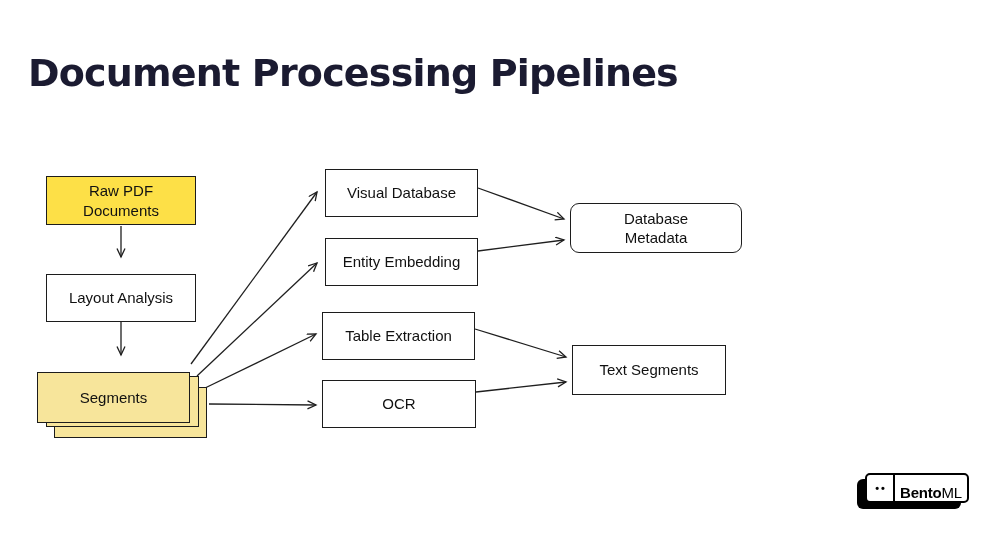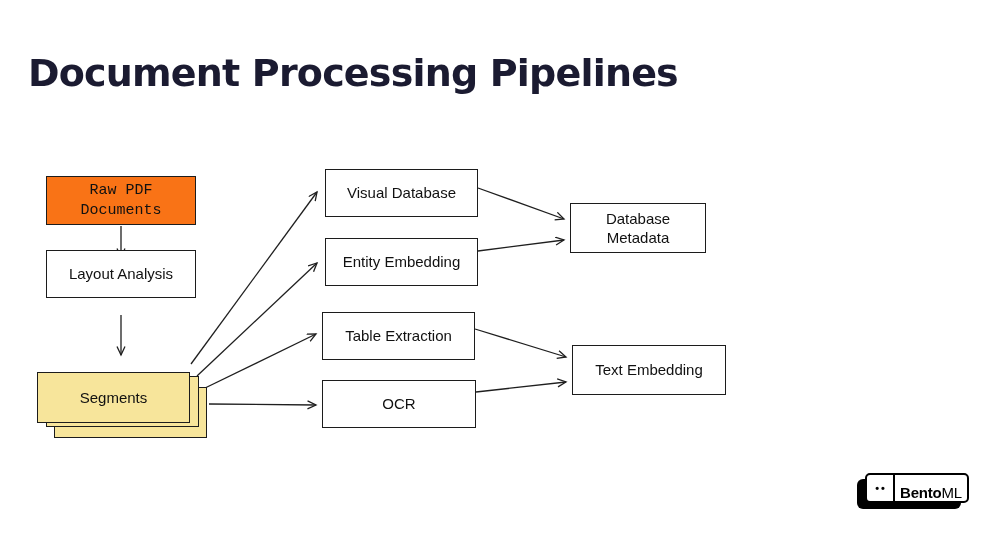--- a/index.html
+++ b/index.html
@@ -28,21 +28,21 @@
   svg.arrows { position:absolute; left:0; top:0; pointer-events:none; }
   .node {
     position:absolute;
     display:flex; align-items:center; justify-content:center;
     text-align:center;
     background:#ffffff;
     border:1.5px solid #1c1c1c;
     font-size:15px; line-height:1.3; color:#111111;
     font-family:"Liberation Sans", sans-serif;
   }
-  .node.yellow { background:#f97316;font-family:Liberation Mono, monospace; }
+  .node.yellow { background:#fde047; }
   .node.pad-narrow { padding:0 28px; }
   .stack { position:absolute; }
   .stack .layer {
     position:absolute;
     width:153px; height:51px;
     background:#f7e59b;
     border:1.5px solid #1c1c1c;
   }
   .stack .layer.l3 { left:17px; top:22px; }
   .stack .layer.l2 { left:9px;  top:11px; }
@@ -100,39 +100,39 @@
         <path d="M209,404 L316,405" marker-end="url(#oarr)"></path>
         <path d="M478,188 L564,219" marker-end="url(#oarr)"></path>
         <path d="M478,251 L564,240" marker-end="url(#oarr)"></path>
         <path d="M475,329 L566,357" marker-end="url(#oarr)"></path>
         <path d="M476,392 L566,382" marker-end="url(#oarr)"></path>
       </g>
     </svg>
 
     <div class="node yellow pad-narrow" style="left:46px; top:176px; width:150px; height:49px;">Raw PDF Documents</div>
 
-    <div class="node" style="left:46px; top:250px; width:150px; height:48px;">Layout Analysis</div>
+    <div class="node" style="left:46px; top:274px; width:150px; height:48px;">Layout Analysis</div>
 
     <div class="stack" style="left:37px; top:365px; width:172px; height:75px;">
       <div class="layer l3"></div>
       <div class="layer l2"></div>
       <div class="layer l1">Segments</div>
     </div>
 
     <div class="node" style="left:325px; top:169px; width:153px; height:48px;">Visual Database</div>
 
     <div class="node" style="left:325px; top:238px; width:153px; height:48px;">Entity Embedding</div>
 
     <div class="node" style="left:322px; top:312px; width:153px; height:48px;">Table Extraction</div>
 
     <div class="node" style="left:322px; top:380px; width:154px; height:48px;">OCR</div>
 
-    <div class="node pad-narrow" style="left:570px; top:203px; width:136px; height:50px;">Database Metadata</div>
+    <div class="node pad-narrow" style="left:570px; top:203px; width:172px; height:50px;border-radius:9px;">Database Metadata</div>
 
-    <div class="node" style="left:572px; top:345px; width:154px; height:50px;">Text Embedding</div>
+    <div class="node" style="left:572px; top:345px; width:154px; height:50px;">Text Segments</div>
 
   </div>
 
   <div class="logo">
     <div class="logo-shadow"></div>
     <div class="logo-body">
       <div class="logo-dots">••</div>
       <div class="logo-text">
           <span class="bold">Bento</span>
           <span class="light">ML</span>

